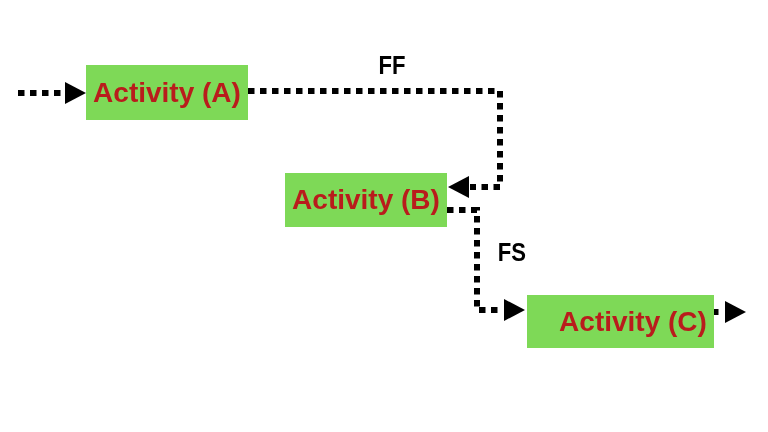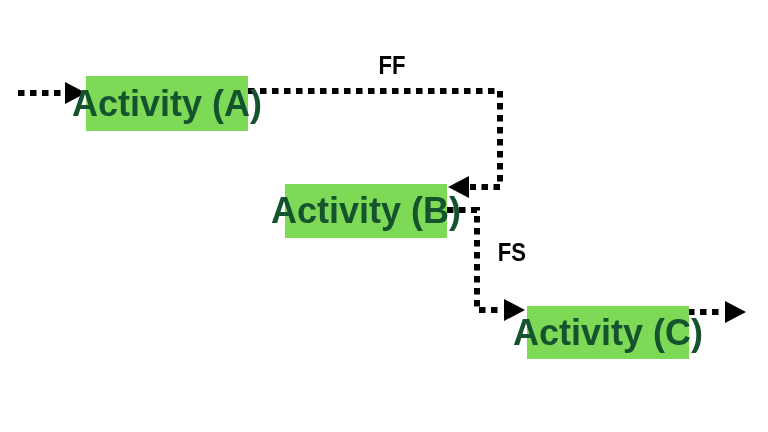--- a/index.html
+++ b/index.html
@@ -10,30 +10,29 @@
     overflow:hidden;
     font-family:"Liberation Sans", sans-serif;
   }
   .connector-layer{
     position:absolute;left:0;top:0;width:768px;height:432px;
   }
   .node{
     position:absolute;
     display:flex;align-items:center;justify-content:center;
     background:#7ED957;
-    color:#14532d;
+    color:#b91c1c;
     font-weight:700;
-    font-size:36px;
+    font-size:28px;
     white-space:nowrap;
     letter-spacing:0px;
-    margin-top:11px;
   }
   .node-a{left:86px;top:65px;width:162px;height:55px;}
   .node-b{left:285px;top:173px;width:162px;height:54px;text-align:right;}
-  .node-c{left:527px;top:295px;width:162px;height:53px;}
+  .node-c{left:527px;top:295px;width:162px;height:53px;padding-left:25px;}
   .edge-label{
     position:absolute;
     color:#000000;
     font-weight:700;
     font-size:26px;
     transform:scaleX(0.85);
     transform-origin:center;
   }
   .label-ff{left:372px;top:50px;width:40px;text-align:center;}
   .label-fs{left:492px;top:237px;width:40px;text-align:center;}

